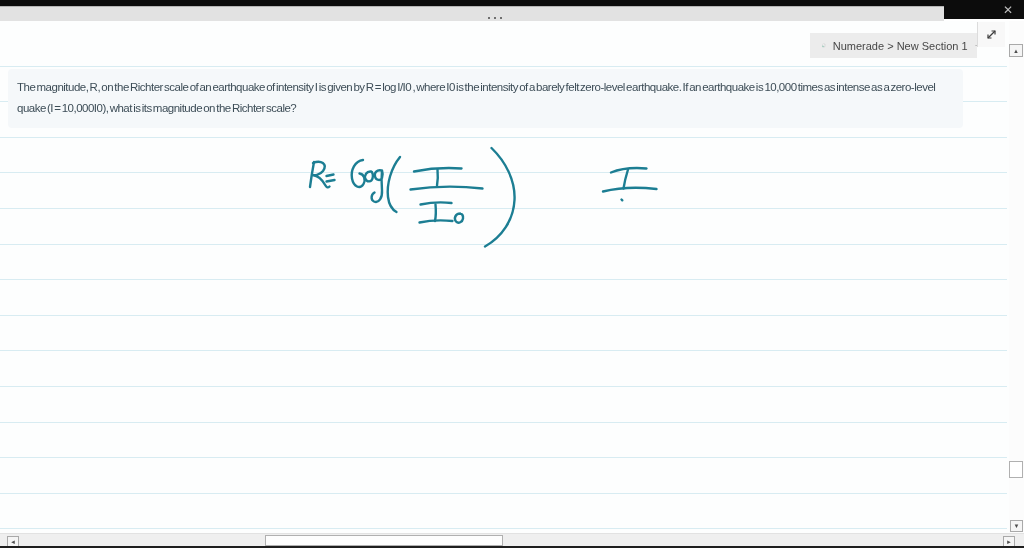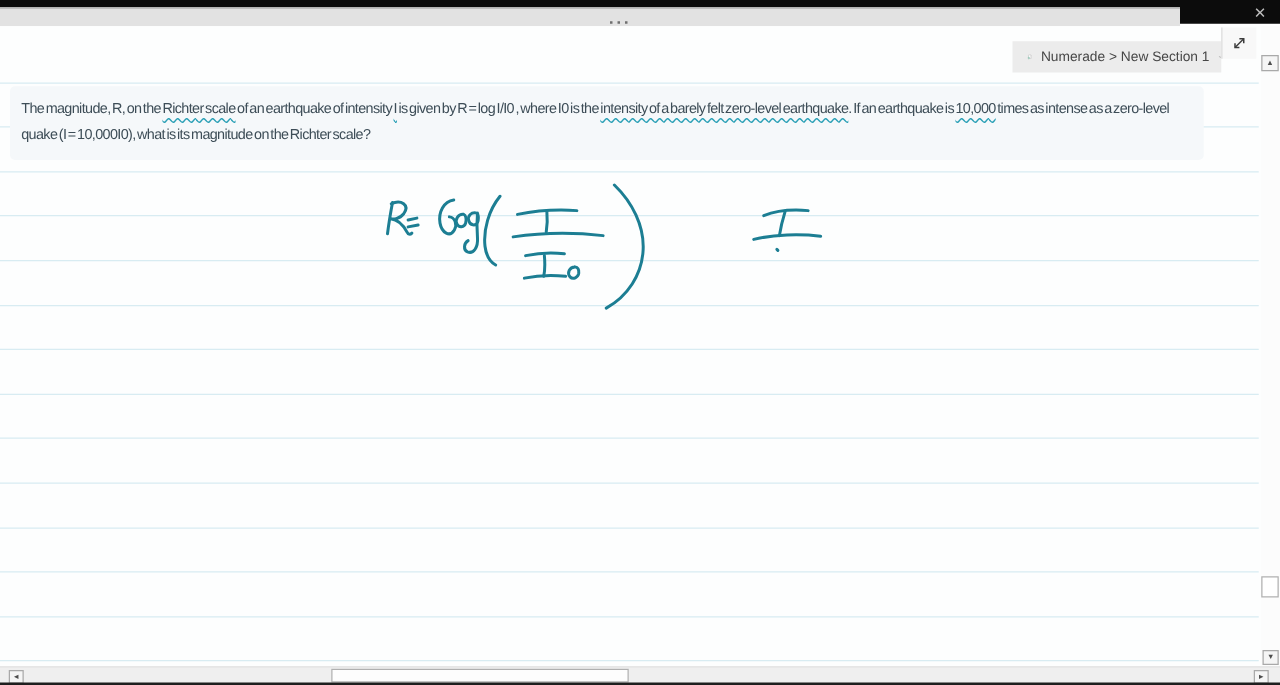--- a/index.html
+++ b/index.html
@@ -21,21 +21,21 @@
   
   .crumb-bar{position:absolute;left:810px;top:22px;width:167px;height:25px;background:#ececec;
     display:flex;align-items:center;gap:7px;padding-left:12px;box-sizing:border-box;cursor:pointer;margin-top:11px;}
   .crumb-label{font-size:11px;color:#474747;white-space:nowrap;}
   .expand-btn{position:absolute;left:977px;top:22px;width:28px;height:25px;background:#f8f8f8;
     border-left:1px solid #dcdcdc;box-sizing:border-box;display:flex;align-items:center;justify-content:center;cursor:pointer;}
   
   .qbox{position:absolute;left:8px;top:69px;width:955px;height:59px;background:#f5f8fa;
     border-radius:4px;box-sizing:border-box;padding:8px 9px;z-index:3;}
   .qtext{font-size:11.5px;letter-spacing:-0.5px;word-spacing:-1.5px;line-height:21px;color:#3d4d57;}
-  .qtext .u{text-decoration:underline;text-decoration-style:wavy;
+  .qtext .u{text-decoration-style:wavy;
     text-decoration-color:#2aa0b6;text-decoration-thickness:1.2px;text-underline-offset:4px;}
   
   .ink-svg{position:absolute;left:0;top:0;z-index:4;pointer-events:none;}
   
   .vscroll{position:absolute;left:1009px;top:21px;width:15px;height:512px;background:#fcfcfc;z-index:6;}
   .sbtn{position:absolute;background:#f5f5f5;border:1px solid #a9a9a9;box-sizing:border-box;
     display:flex;align-items:center;justify-content:center;font-size:6px;color:#4d4d4d;cursor:pointer;}
   .vthumb{position:absolute;left:1009px;top:461px;width:14px;height:17px;background:#ffffff;
     border:1px solid #b0b0b0;box-sizing:border-box;z-index:7;cursor:pointer;}
   .hscroll{position:absolute;left:0;top:533px;width:1024px;height:15px;background:#efefef;

